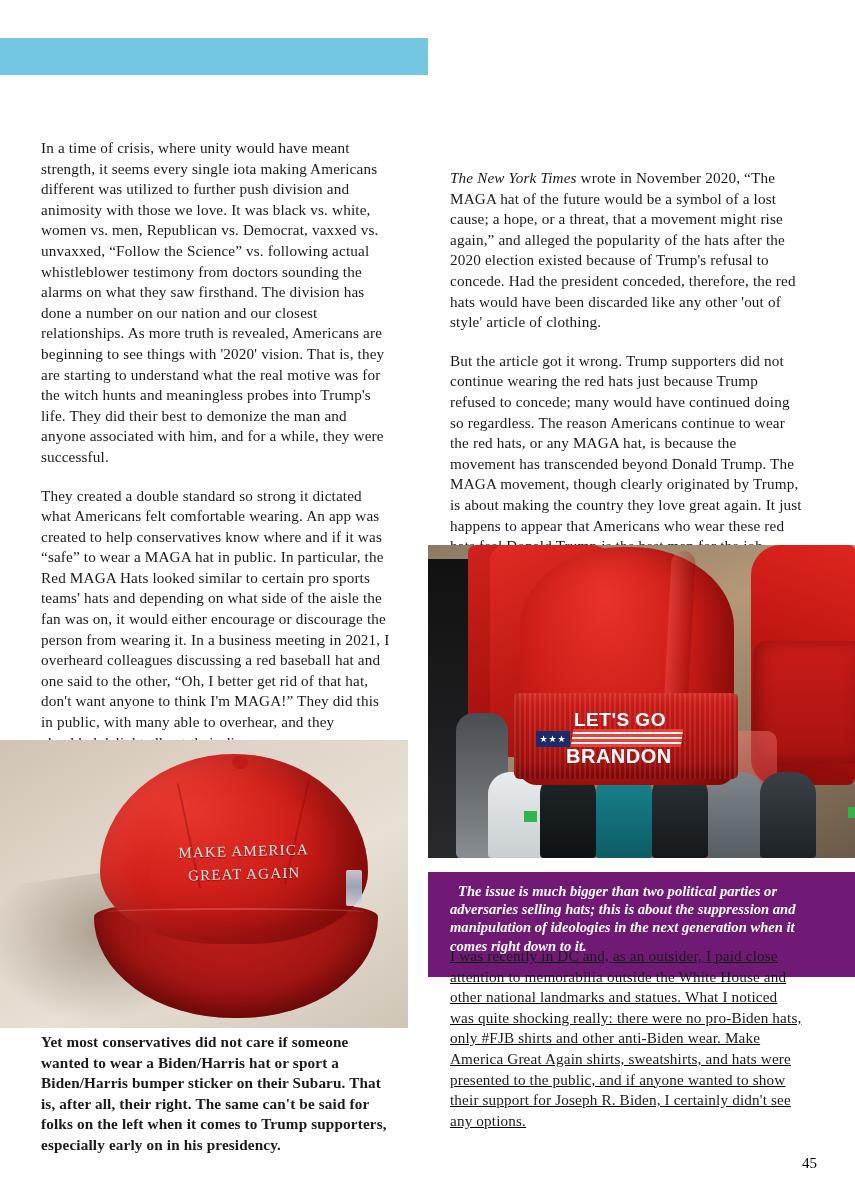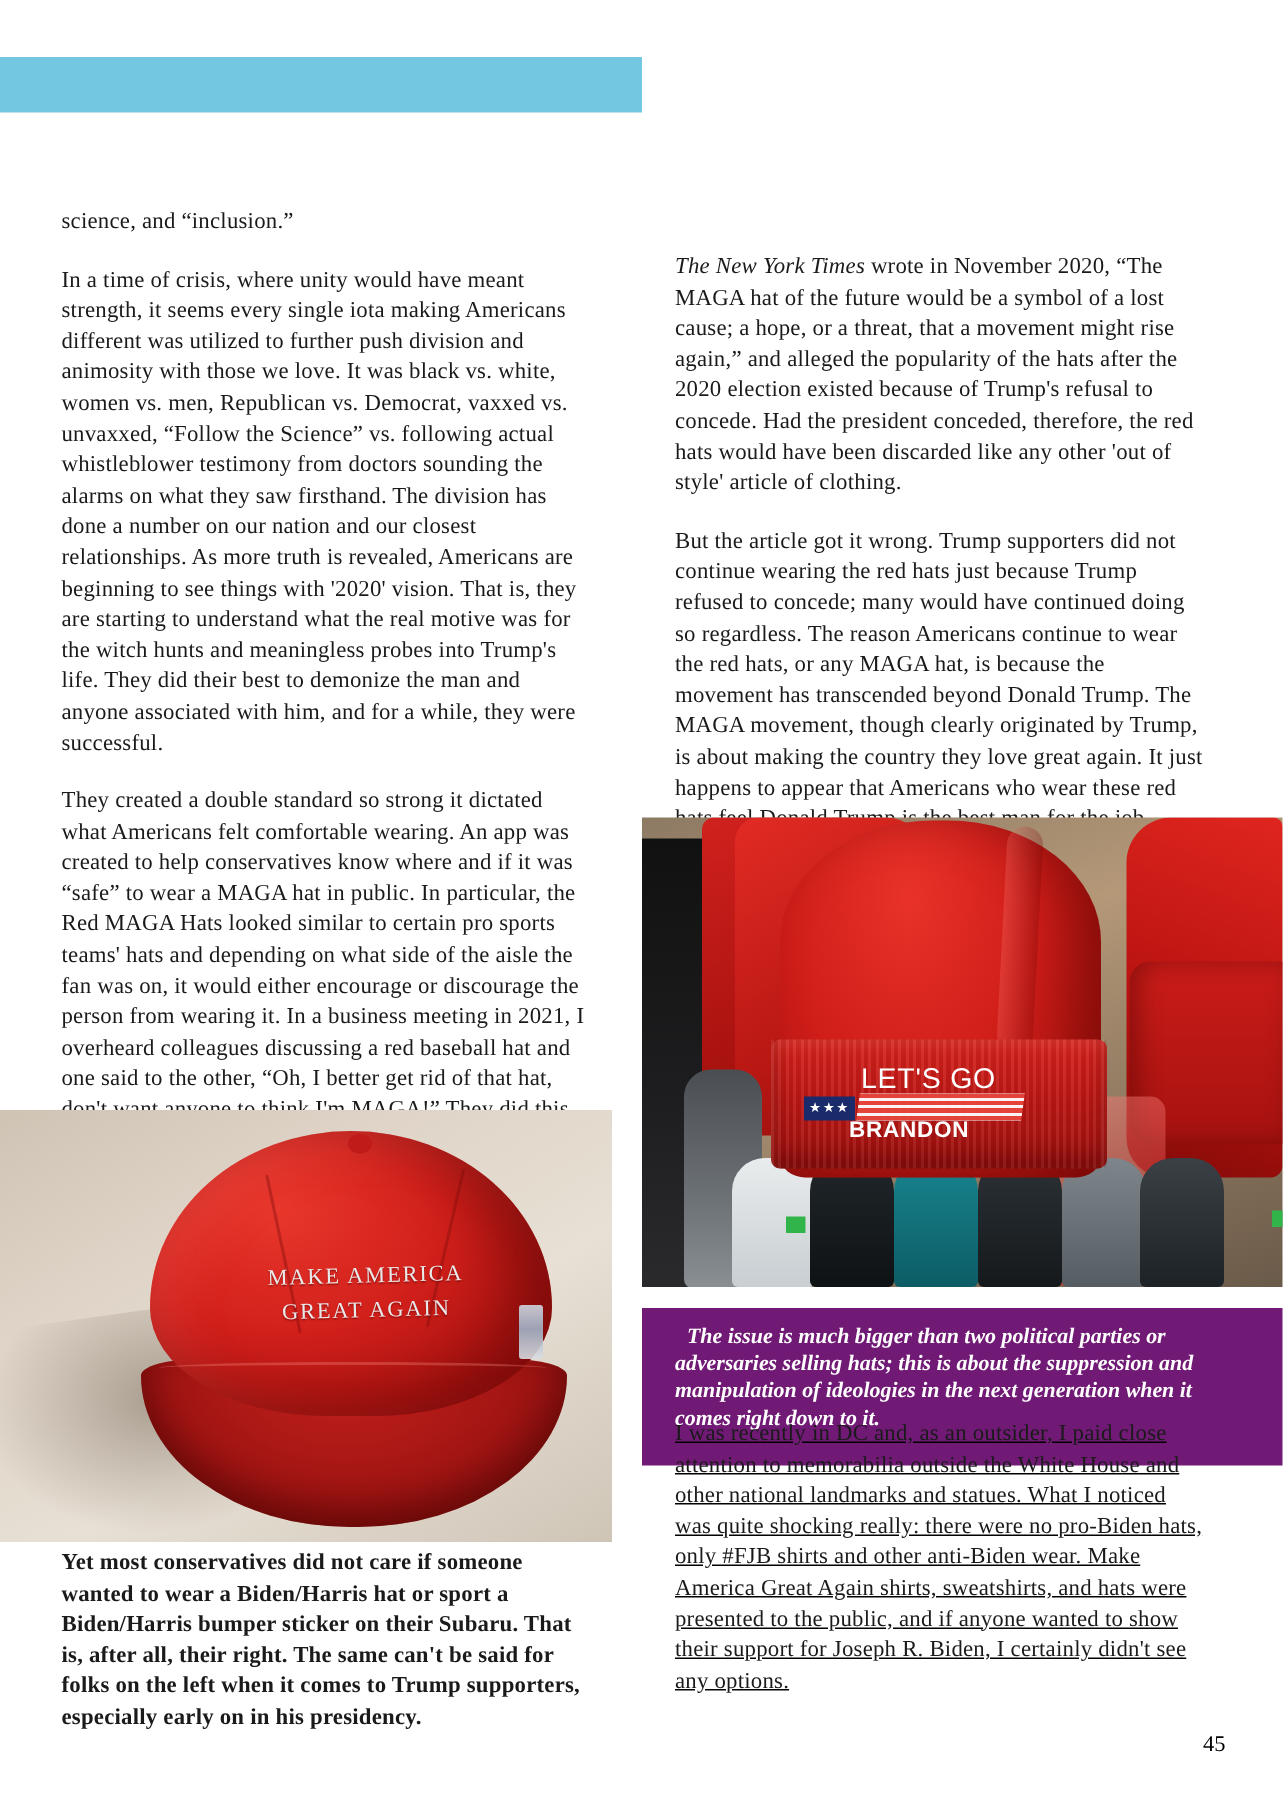--- a/index.html
+++ b/index.html
@@ -202,27 +202,27 @@
     border-radius: 6px;
     box-shadow: inset 0 4px 10px rgba(255,140,130,.2), inset 0 -8px 14px rgba(70,0,0,.4);
   }
   .bn-ribs {
     position: absolute; left: 0; top: 0; right: 0; bottom: 0;
     background: repeating-linear-gradient(90deg, rgba(255,255,255,.07) 0 2px, rgba(0,0,0,.06) 2px 5px);
   }
   .bn-line1 {
     position: absolute; left: 60px; top: 16px;
     font-family: "Liberation Sans", "DejaVu Sans", sans-serif;
-    font-size: 19px; font-weight: normal; color: #fff;
+    font-size: 19px; font-weight: bold; color: #fff;
     letter-spacing: 0.5px;
   }
   .bn-line2 {
     position: absolute; left: 52px; top: 52px;
     font-family: "Liberation Sans", "DejaVu Sans", sans-serif;
-    font-size: 15px; font-weight: bold; color: #fff;
+    font-size: 20px; font-weight: bold; color: #fff;
     letter-spacing: 0.5px;
   }
   .bn-flag {
     position: absolute; left: 22px; top: 38px;
     width: 34px; height: 16px;
     background: #1b2a6b;
     display: flex; align-items: center; justify-content: center;
     color: #fff; font-size: 9px; letter-spacing: 1px;
     font-family: "DejaVu Sans", sans-serif;
   }
@@ -281,21 +281,20 @@
     color: #000000;
     font-family: "Liberation Serif", "DejaVu Serif", serif;
   }
 </style>
 </head>
 <body>
 
 <div class="top-bar"></div>
 
 <div class="col col-left">
-  <p class="para">science, and “inclusion.”</p>
   <p class="para">In a time of crisis, where unity would have meant strength, it seems every single iota making Americans different was utilized to further push division and animosity with those we love. It was black vs. white, women vs. men, Republican vs. Democrat, vaxxed vs. unvaxxed, “Follow the Science” vs. following actual whistleblower testimony from doctors sounding the alarms on what they saw firsthand. The division has done a number on our nation and our closest relationships. As more truth is revealed, Americans are beginning to see things with '2020' vision. That is, they are starting to understand what the real motive was for the witch hunts and meaningless probes into Trump's life. They did their best to demonize the man and anyone associated with him, and for a while, they were successful.</p>
   <p class="para">They created a double standard so strong it dictated what Americans felt comfortable wearing. An app was created to help conservatives know where and if it was “safe” to wear a MAGA hat in public. In particular, the Red MAGA Hats looked similar to certain pro sports teams' hats and depending on what side of the aisle the fan was on, it would either encourage or discourage the person from wearing it. In a business meeting in 2021, I overheard colleagues discussing a red baseball hat and one said to the other, “Oh, I better get rid of that hat, don't want anyone to think I'm MAGA!” They did this in public, with many able to overhear, and they chuckled delightedly at their dig.</p>
 </div>
 
 <div class="col col-right">
   <p class="para"><span class="ital">The New York Times</span><span> wrote in November 2020, “The MAGA hat of the future would be a symbol of a lost cause; a hope, or a threat, that a movement might rise again,” and alleged the popularity of the hats after the 2020 election existed because of Trump's refusal to concede. Had the president conceded, therefore, the red hats would have been discarded like any other 'out of style' article of clothing.</span></p>
   <p class="para">But the article got it wrong. Trump supporters did not continue wearing the red hats just because Trump refused to concede; many would have continued doing so regardless. The reason Americans continue to wear the red hats, or any MAGA hat, is because the movement has transcended beyond Donald Trump. The MAGA movement, though clearly originated by Trump, is about making the country they love great again. It just happens to appear that Americans who wear these red hats feel Donald Trump is the best man for the job.</p>
 </div>
 
 <div class="figure fig-cap">

